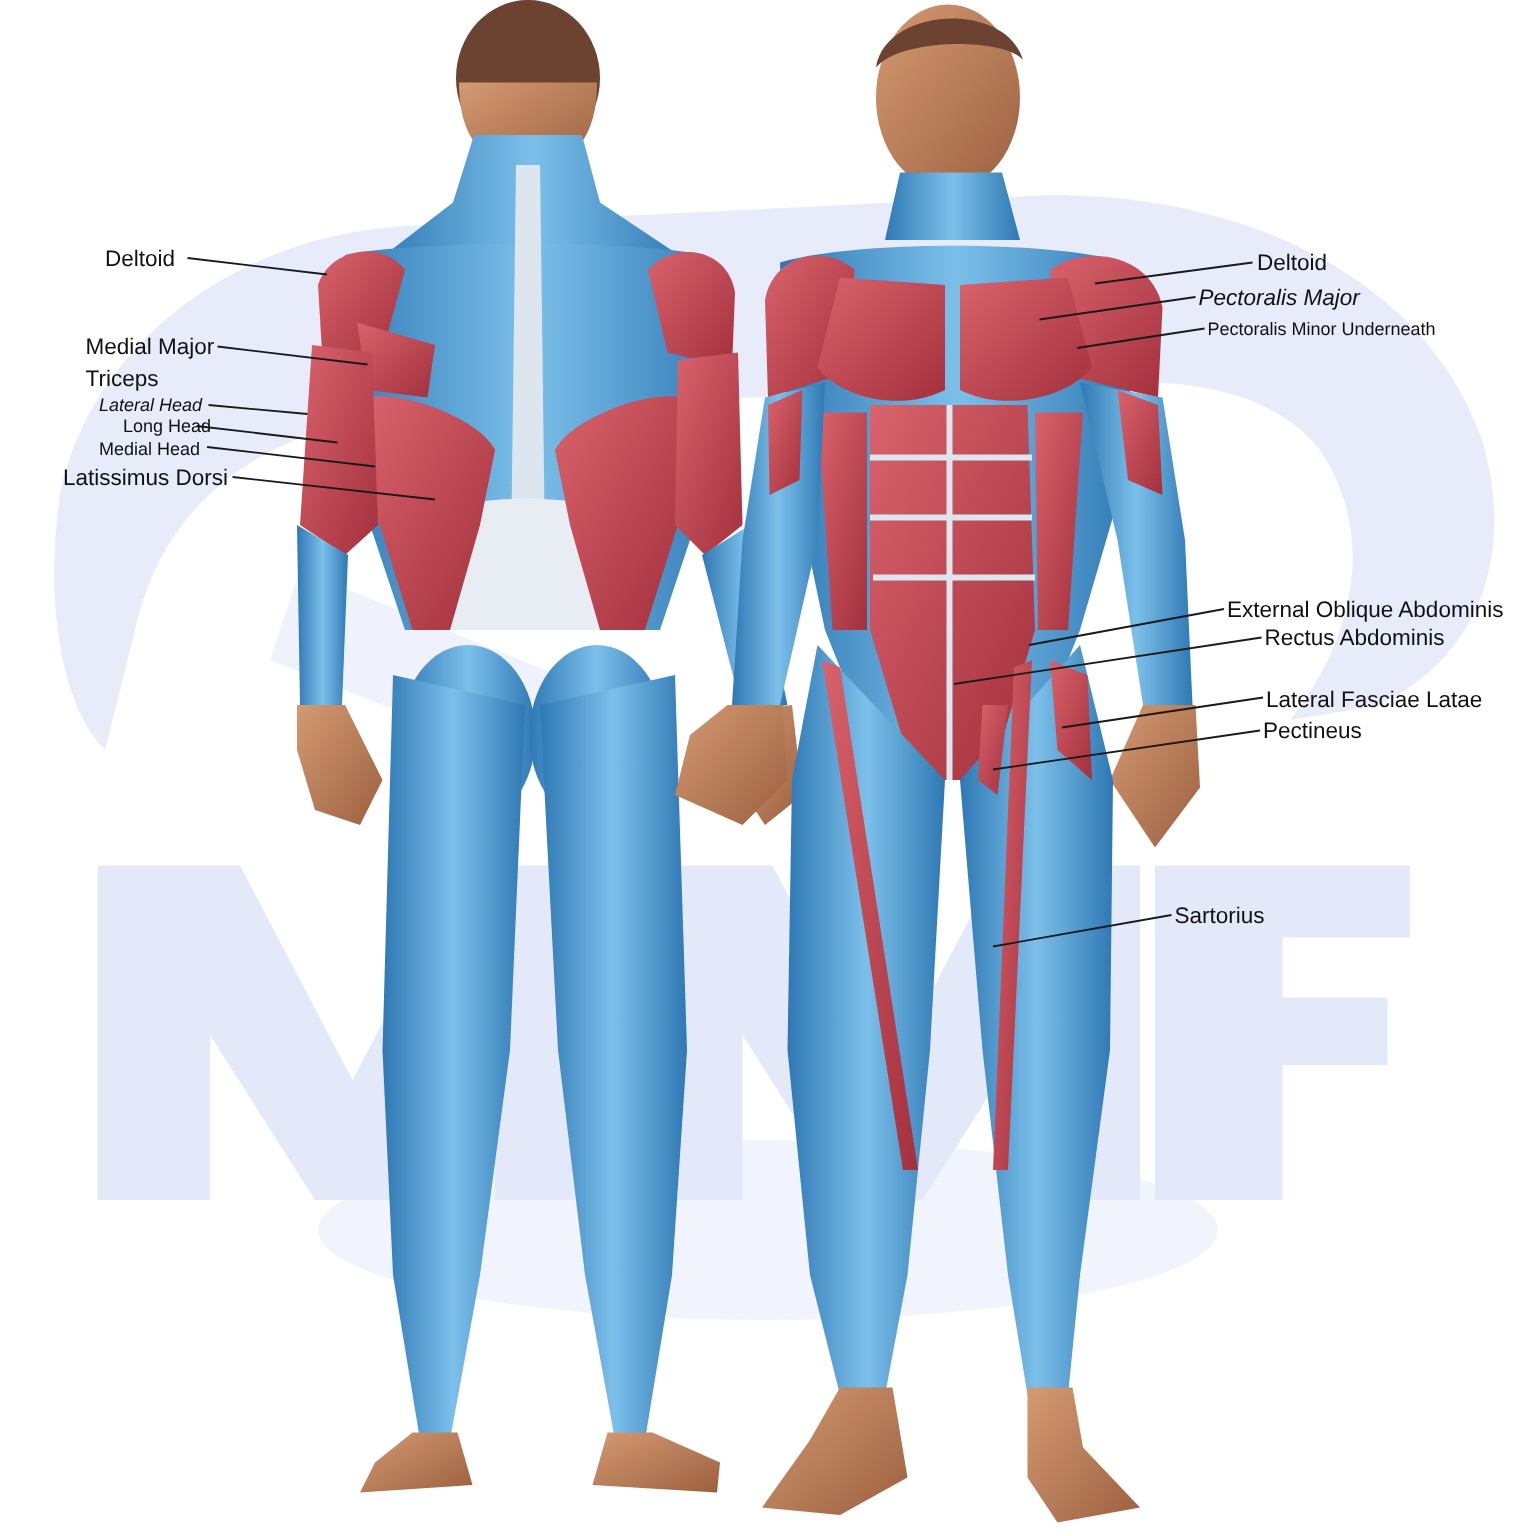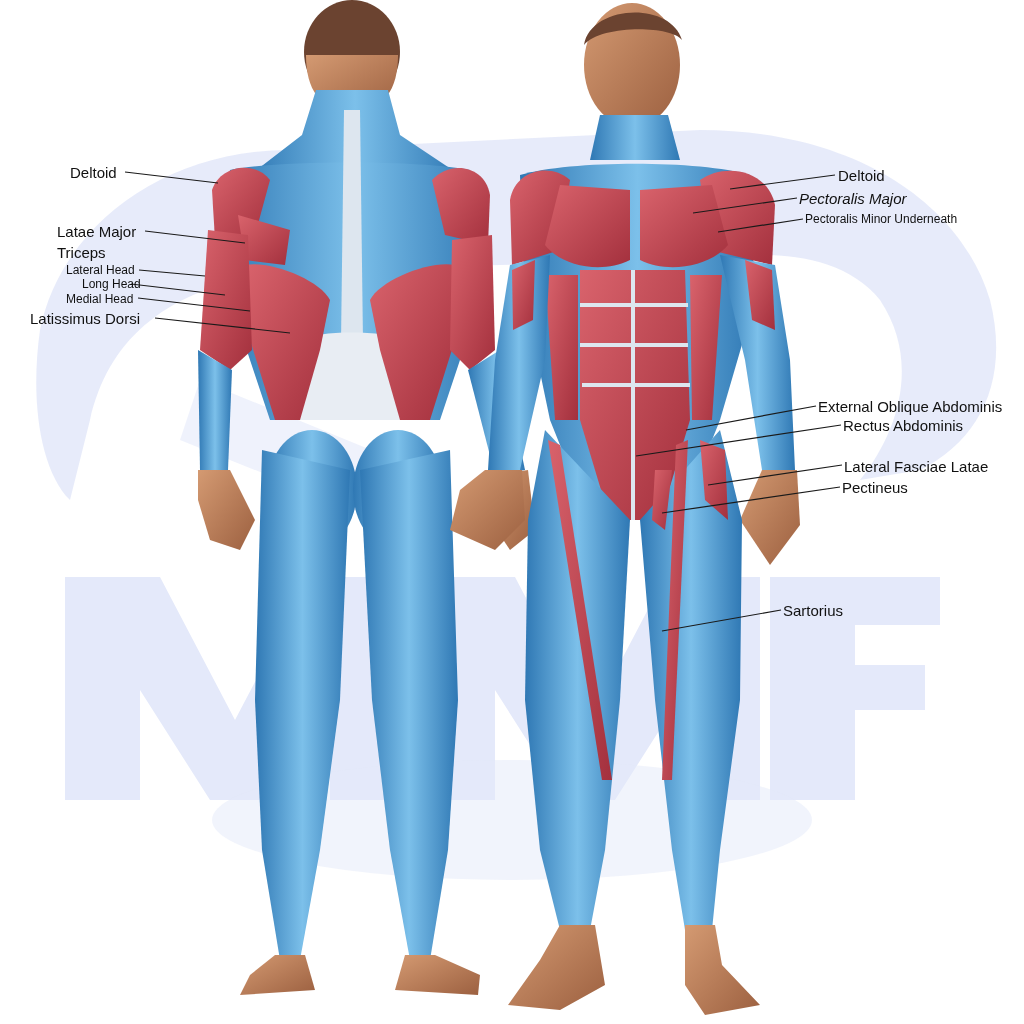--- a/index.html
+++ b/index.html
@@ -140,26 +140,26 @@
         <line x1="816" y1="406" x2="686" y2="430"></line>
         <line x1="841" y1="425" x2="636" y2="456"></line>
         <line x1="842" y1="465" x2="708" y2="485"></line>
         <line x1="840" y1="487" x2="662" y2="513"></line>
         <line x1="781" y1="610" x2="662" y2="631"></line>
       </g>
   </svg>
 
   <div id="labels">
       <div class="lbl big" style="left: 70px; top: 165px;">Deltoid</div>
-      <div class="lbl big" style="left: 57px; top: 224px;">Latae Major</div>
+      <div class="lbl big" style="left: 57px; top: 224px;">Medial Major</div>
       <div class="lbl big" style="left: 57px; top: 245px;">Triceps</div>
-      <div class="lbl small" style="left: 66px; top: 264px;">Lateral Head</div>
+      <div class="lbl small" style="left: 66px; top: 264px; font-style: italic;">Lateral Head</div>
       <div class="lbl small" style="left: 66px; top: 278px; margin-left: 16px;">Long Head</div>
       <div class="lbl small" style="left: 66px; top: 293px;">Medial Head</div>
-      <div class="lbl big" style="left: 30px; top: 311px;">Latissimus Dorsi</div>
+      <div class="lbl big" style="left: 42px; top: 311px;">Latissimus Dorsi</div>
       <div class="lbl big" style="left: 838px; top: 168px;">Deltoid</div>
       <div class="lbl big" style="left: 799px; top: 191px; font-style: italic;">Pectoralis Major</div>
       <div class="lbl small" style="left: 805px; top: 213px;">Pectoralis Minor Underneath</div>
       <div class="lbl big" style="left: 818px; top: 399px;">External Oblique Abdominis</div>
       <div class="lbl big" style="left: 843px; top: 418px;">Rectus Abdominis</div>
       <div class="lbl big" style="left: 844px; top: 459px;">Lateral Fasciae Latae</div>
       <div class="lbl big" style="left: 842px; top: 480px;">Pectineus</div>
       <div class="lbl big" style="left: 783px; top: 603px;">Sartorius</div>
     </div>
 </div>

